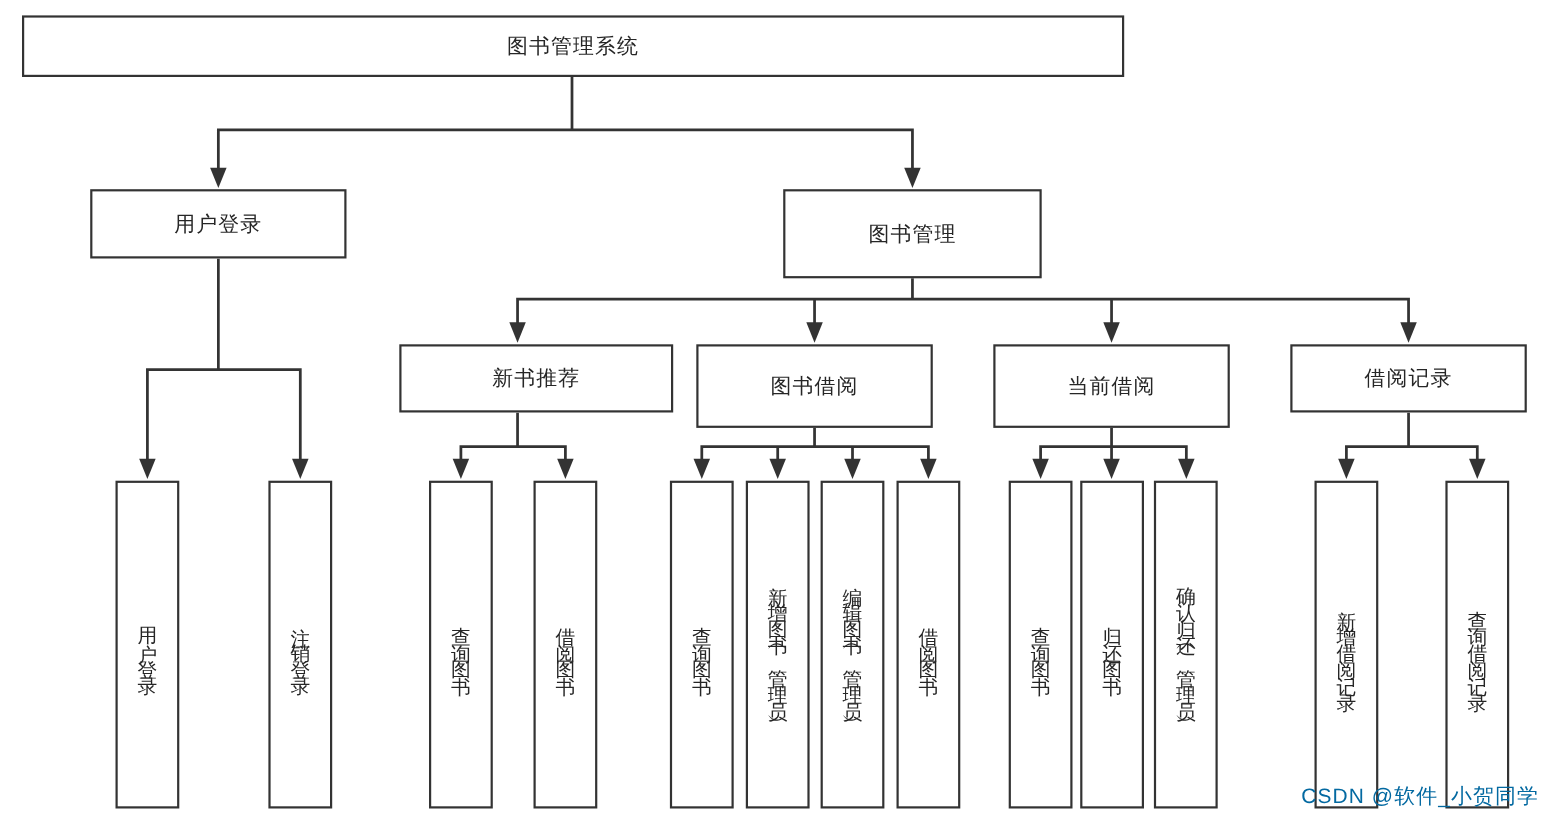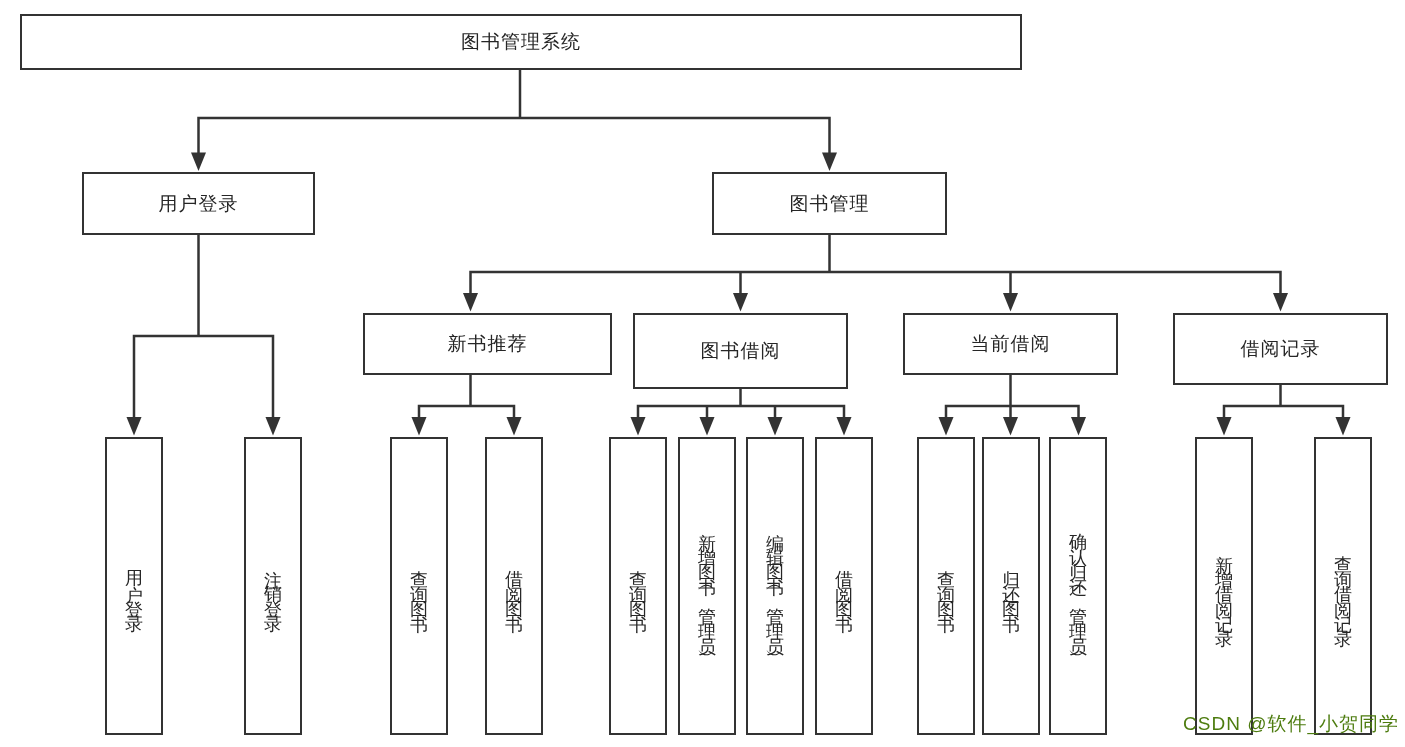--- a/index.html
+++ b/index.html
@@ -11,21 +11,21 @@
   .box{
     position:absolute;box-sizing:border-box;border:2.5px solid #333333;background:#ffffff;
     display:flex;align-items:center;justify-content:center;
   }
   .hbox span{font-size:19px;letter-spacing:1px;white-space:nowrap;}
   .vbox .vtext{
     writing-mode:vertical-rl;text-orientation:mixed;
     font-size:18px;letter-spacing:15px;line-height:1;white-space:nowrap;
   }
   .watermark{
-    position:absolute;right:6px;top:711px;font-size:19px;color:#4d7c0f;
+    position:absolute;right:6px;top:711px;font-size:19px;color:#0369a1;
     letter-spacing:1px;white-space:nowrap;z-index:5;
   }
 </style>
 </head>
 <body>
 
 <div class="stage">
 
   <svg class="connectors" viewBox="0 0 1405 747" xmlns="http://www.w3.org/2000/svg">
     <g stroke="#333333" stroke-width="2.5" fill="none">
@@ -79,34 +79,34 @@
     </g>
   </svg>
 
   <div class="box hbox" style="left:20px;top:14px;width:1002px;height:56px">
     <span>图书管理系统</span>
   </div>
 
   <div class="box hbox" style="left:82px;top:172px;width:233px;height:63px">
     <span>用户登录</span>
   </div>
-  <div class="box hbox" style="left:712px;top:172px;width:235px;height:63px">
+  <div class="box hbox" style="left:712px;top:172px;width:235px;height:81px">
     <span>图书管理</span>
   </div>
 
   <div class="box hbox" style="left:363px;top:313px;width:249px;height:62px">
     <span>新书推荐</span>
   </div>
   <div class="box hbox" style="left:633px;top:313px;width:215px;height:76px">
     <span>图书借阅</span>
   </div>
-  <div class="box hbox" style="left:903px;top:313px;width:215px;height:62px">
+  <div class="box hbox" style="left:903px;top:313px;width:215px;height:76px">
     <span>当前借阅</span>
   </div>
-  <div class="box hbox" style="left:1173px;top:313px;width:215px;height:72px">
+  <div class="box hbox" style="left:1173px;top:313px;width:215px;height:62px">
     <span>借阅记录</span>
   </div>
 
   <div class="box vbox" style="left:105px;top:437px;width:58px;height:298px">
     <span class="vtext">用户登录</span>
   </div>
   <div class="box vbox" style="left:244px;top:437px;width:58px;height:298px">
     <span class="vtext">注销登录</span>
   </div>
 

